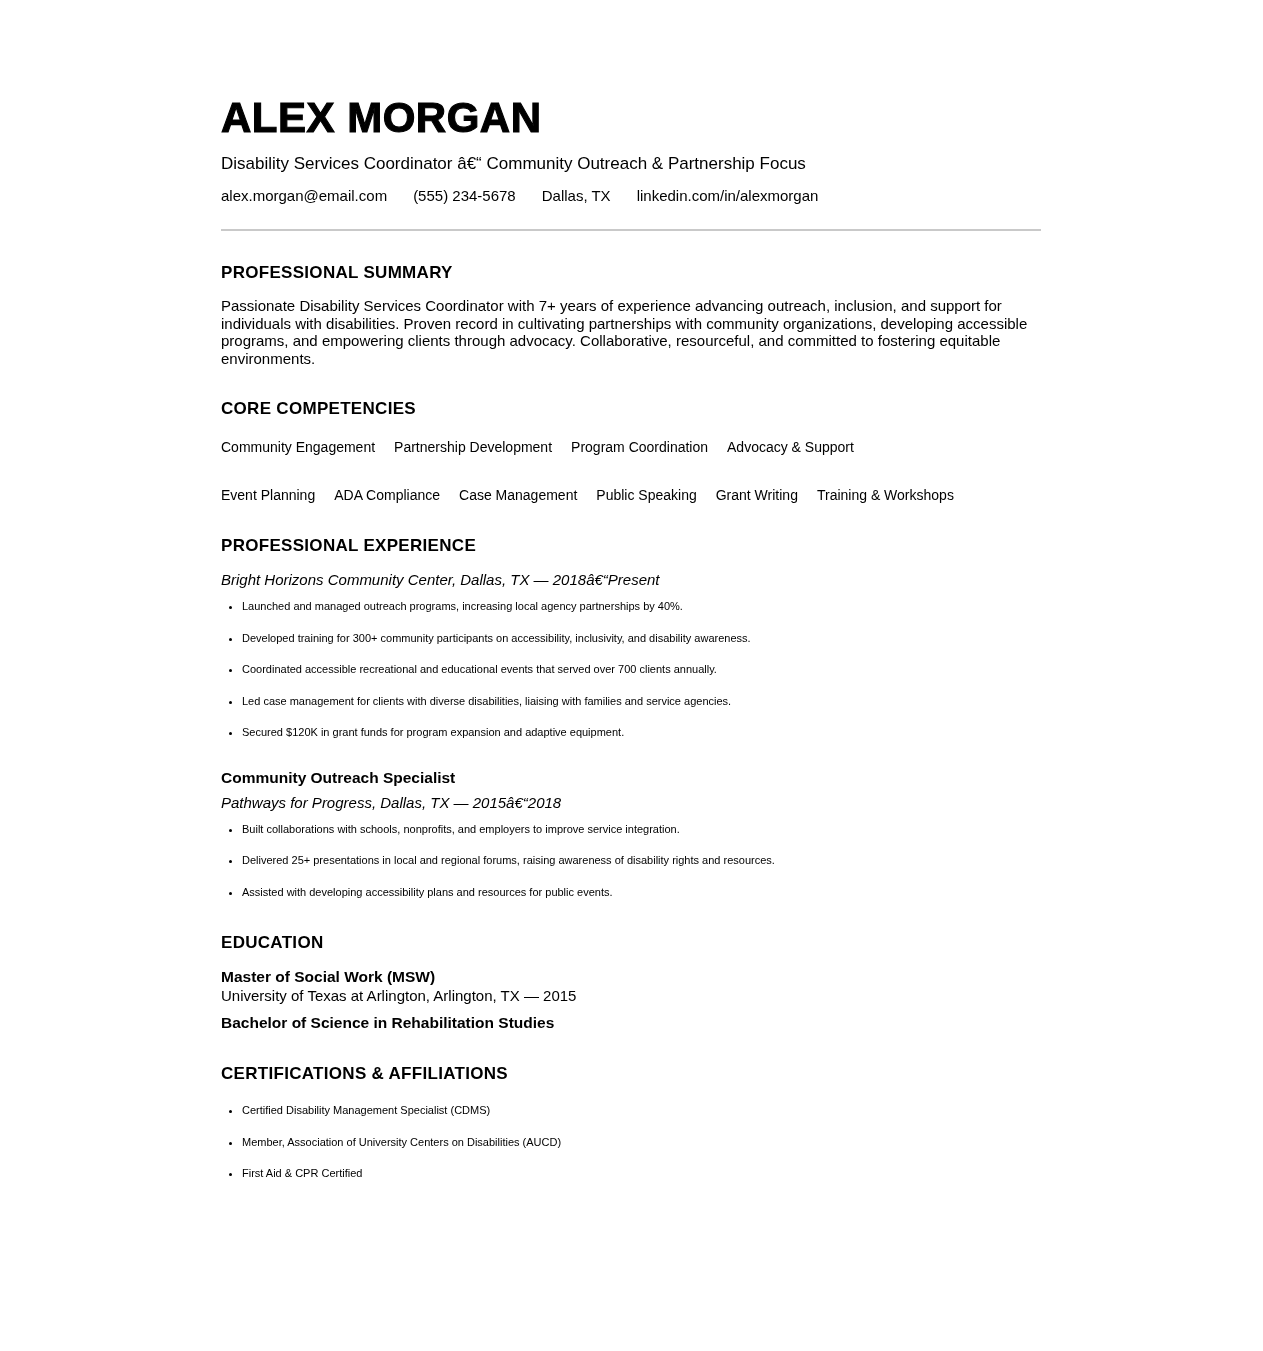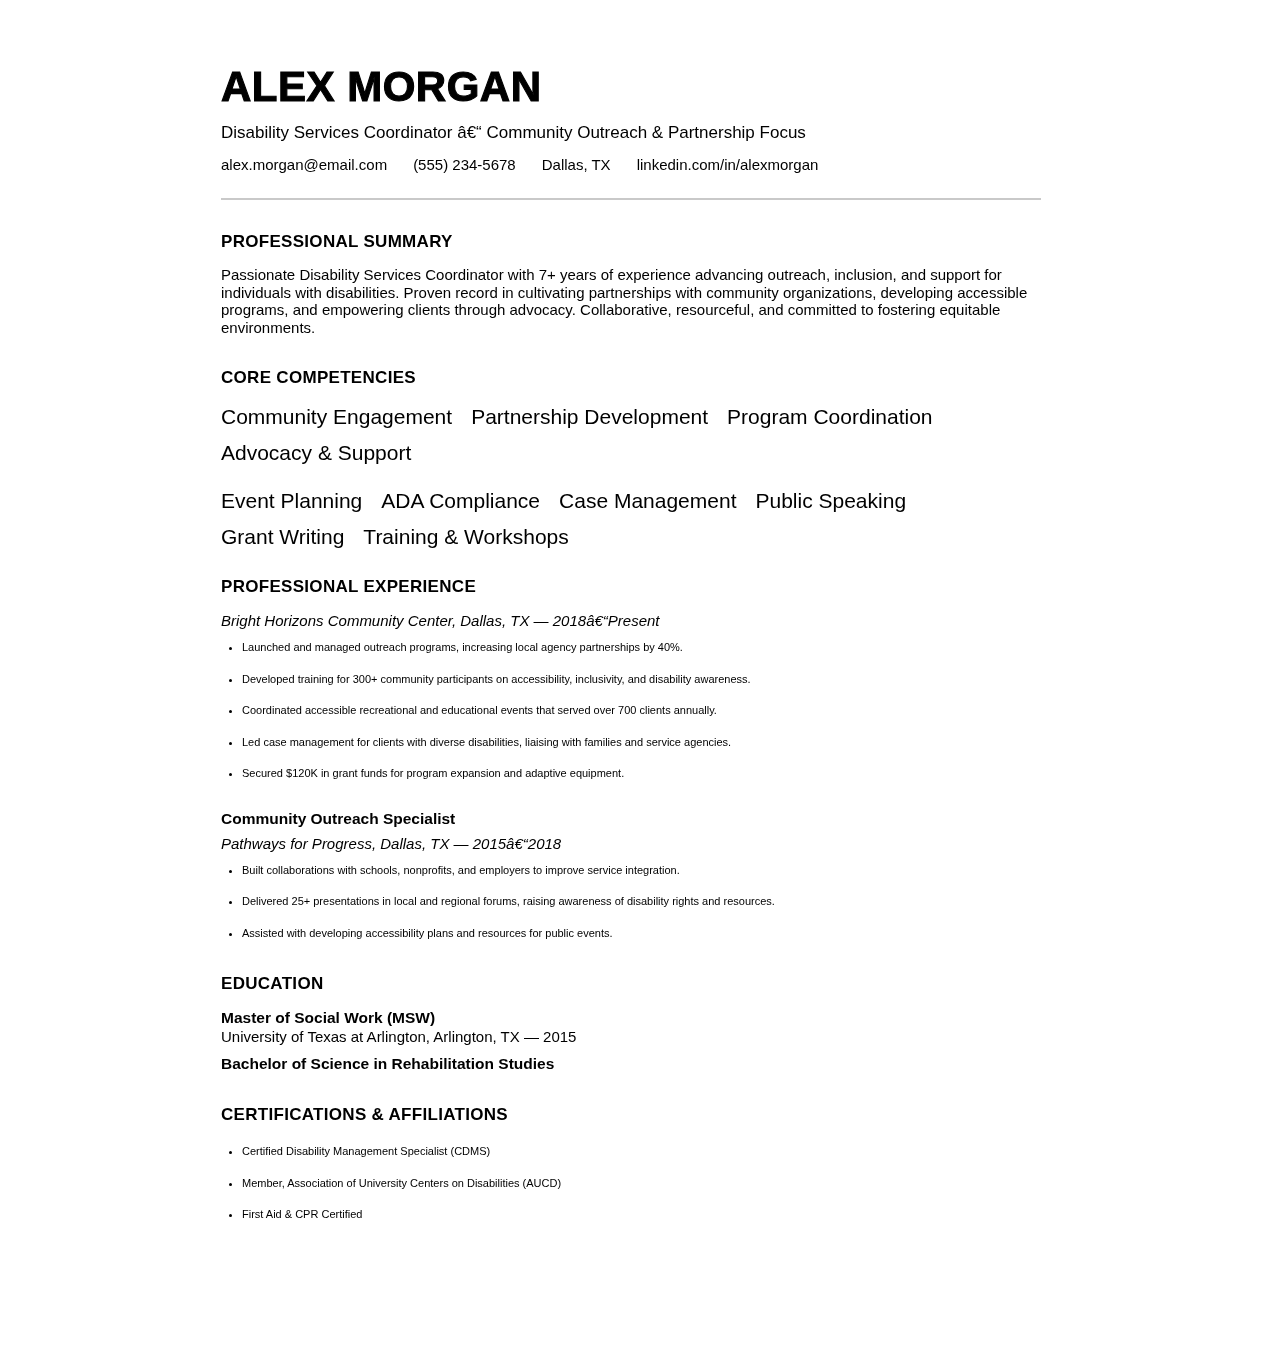--- a/index.html
+++ b/index.html
@@ -7,21 +7,21 @@
     padding: 0;
     background: #ffffff;
     color: #000000;
     font-family: "Liberation Sans", sans-serif;
   }
   body {
     width: 1263px;
     min-height: 1351px;
   }
   .page {
-    padding: 66px 0 80px 221px;
+    padding: 97px 0 80px 221px;
     width: 820px;
   }
 
   
   .name {
     margin: 0;
     font-size: 42px;
     font-weight: bold;
     line-height: 1.0;
     letter-spacing: 0.5px;
@@ -61,21 +61,21 @@
     line-height: 17.5px;
     width: 820px;
   }
 
   
   .skills-row {
     display: flex;
     flex-wrap: wrap;
     gap: 19px;
     margin-top: 21px;
-    font-size: 21px;
+    font-size: 14px;
     line-height: 17px;
   }
   .skills-row.second { margin-top: 31px; }
 
   
   .job { margin-top: 16px; }
   .job + .job { margin-top: 27px; }
   .job-title {
     margin: 0;
     font-size: 15.5px;

